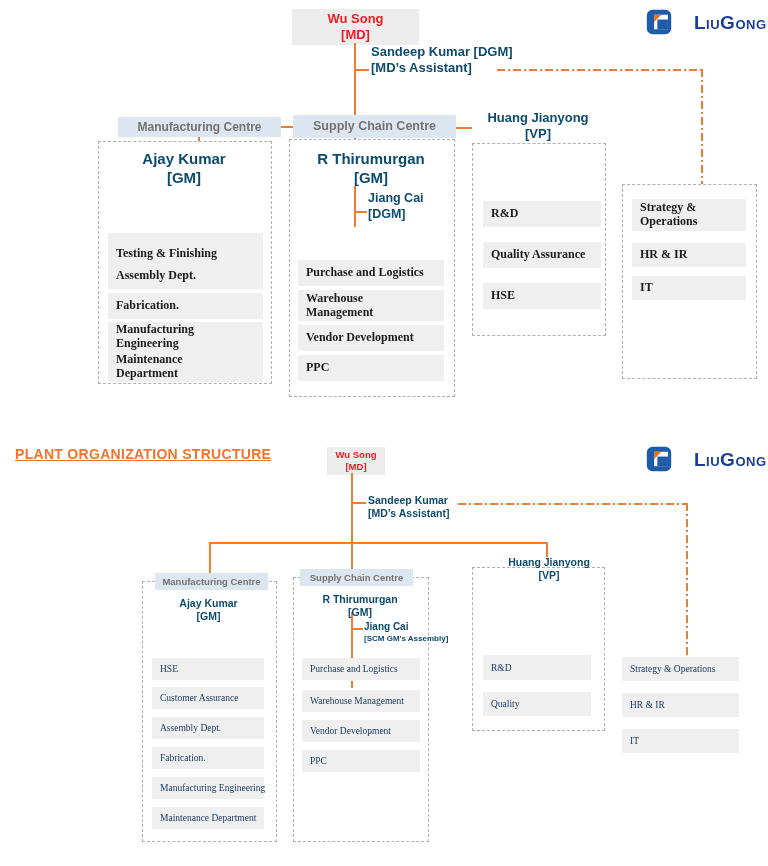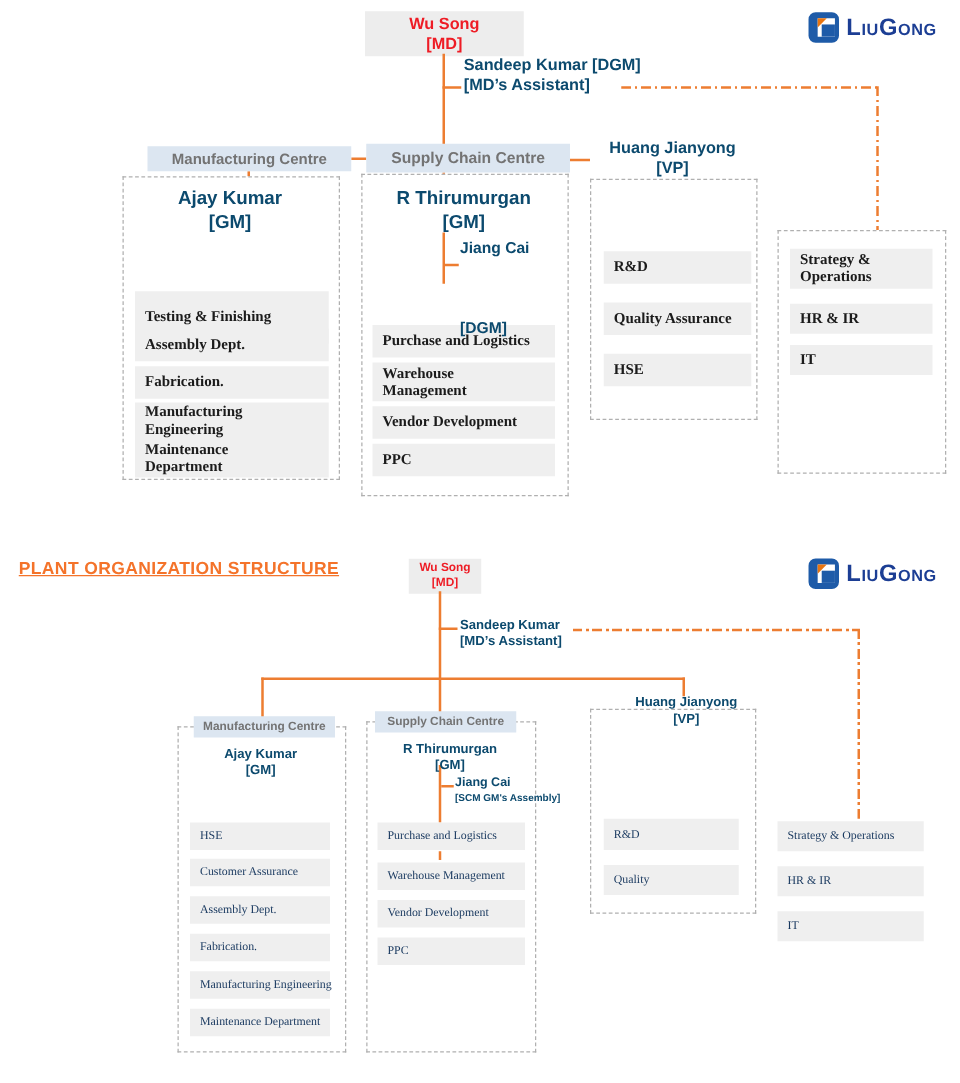--- a/index.html
+++ b/index.html
@@ -17,21 +17,21 @@
   .rootbox .l1,.rootbox .l2{display:block;}
   .container{position:absolute;border:1px dashed #b0b0b0;background:#ffffff;}
   .hdr{position:absolute;background:#DCE6F1;color:#737373;font-weight:bold;text-align:center;z-index:3;}
   .redname{position:absolute;color:#0c4a6e;font-weight:bold;text-align:center;line-height:1.25;z-index:3;}
   .redname.left{text-align:left;}
   .item{position:absolute;background:#EFEFEF;display:flex;align-items:center;padding-left:8px;box-sizing:border-box;z-index:2;}
   .t-item{font-family:"Liberation Serif",serif;font-weight:bold;color:#1b1b1b;font-size:12px;line-height:1.15;}
   .b-item{font-family:"Liberation Serif",serif;color:#17375E;font-size:9.5px;white-space:nowrap;}
   .title{position:absolute;color:#F4732A;font-weight:bold;font-size:14px;letter-spacing:.3px;text-decoration:underline;}
   
-  .logo{position:absolute;display:flex;align-items:center;gap:5px;}
+  .logo{position:absolute;display:flex;align-items:center;gap:22px;}
   .wordmark{font-weight:bold;color:#1C3E94;font-size:19px;font-variant:small-caps;letter-spacing:.5px;line-height:1;}
 </style>
 </head>
 <body>
 
 <div class="canvas">
 
   <div class="logo" style="left:646px;top:9px;">
     <svg width="26" height="26" viewBox="0 0 32 32">
       <path fill-rule="evenodd" fill="#1E5BA8" d="M8 1 h16 a7 7 0 0 1 7 7 v16 a7 7 0 0 1 -7 7 h-16 a7 7 0 0 1 -7 -7 v-16 a7 7 0 0 1 7 -7 Z M10 7 v18 h17 v-18 Z"></path>
@@ -81,21 +81,21 @@
   </div>
   <div class="redname" style="left:289px;top:150px;width:164px;font-size:15px;">
     <span style="display:block;">R Thirumurgan</span>
     <span style="display:block;">[GM]</span>
   </div>
 
   <div class="vline" style="left:354px;top:186px;height:41px;"></div>
   <div class="hline" style="left:356px;top:211px;width:11px;"></div>
   <div class="redname left" style="left:368px;top:191px;width:90px;font-size:12.5px;">
     <span style="display:block;">Jiang Cai</span>
-    <span style="display:block;margin-top:48px;">[DGM]</span>
+    <span style="display:block;">[DGM]</span>
   </div>
 
   <div class="item t-item" style="left:108px;top:233px;width:155px;height:42px;">Testing &amp; Finishing</div>
   <div class="item t-item" style="left:108px;top:263px;width:155px;height:26px;">Assembly Dept.</div>
   <div class="item t-item" style="left:108px;top:293px;width:155px;height:26px;">Fabrication.</div>
   <div class="item t-item" style="left:108px;top:322px;width:155px;height:30px;padding-right:30px;">Manufacturing Engineering</div>
   <div class="item t-item" style="left:108px;top:352px;width:155px;height:30px;padding-right:36px;">Maintenance Department</div>
 
   <div class="item t-item" style="left:298px;top:260px;width:146px;height:26px;">Purchase and Logistics</div>
   <div class="item t-item" style="left:298px;top:290px;width:146px;height:31px;padding-right:58px;">Warehouse Management</div>

